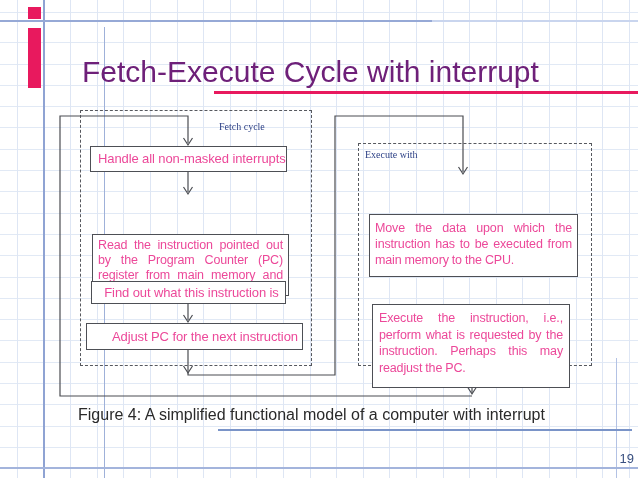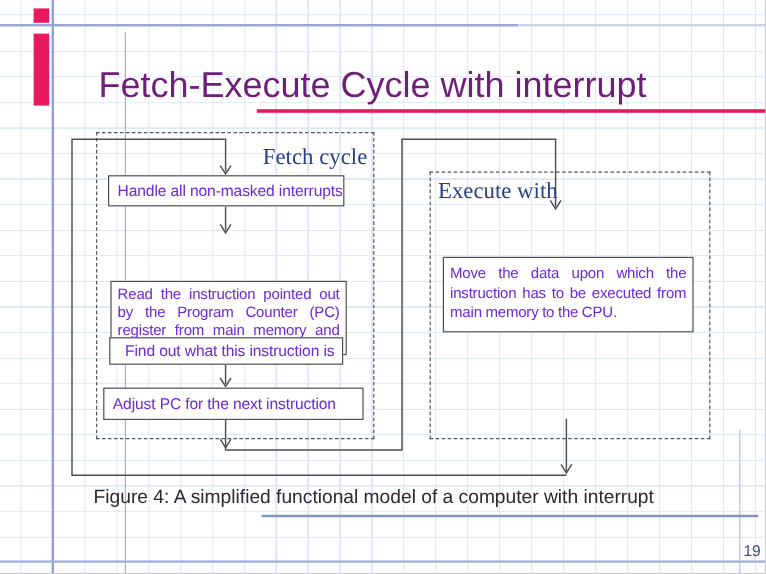--- a/index.html
+++ b/index.html
@@ -22,33 +22,33 @@
   
   .deco-square{left:28px;top:7px;width:13px;height:12px;background:#e8195e;z-index:2;}
   .deco-bar{left:28px;top:28px;width:13px;height:60px;background:#e8195e;z-index:2;}
   
   .title{left:82px;top:52px;width:540px;font-size:30px;line-height:40px;color:#6e2079;z-index:3;white-space:nowrap;}
   .title-underline{left:214px;top:91px;width:424px;height:3px;background:#e8195e;z-index:3;}
   
   .dash{border:1px dashed #56585e;z-index:2;}
   .fetch-dash{left:80px;top:110px;width:230px;height:254px;}
   .exec-dash{left:358px;top:143px;width:232px;height:221px;}
-  .cycle-label{font-family:"Liberation Serif","DejaVu Serif",serif;font-size:19px;color:#2b3f85;z-index:4;white-space:nowrap;}
+  .cycle-label{font-family:"Liberation Serif","DejaVu Serif",serif;font-size:10px;color:#2b3f85;z-index:4;white-space:nowrap;}
   .fetch-label{left:219px;top:121px;}
   .exec-label{left:365px;top:149px;}
   
   .connectors{left:0;top:0;z-index:3;}
   
-  .step{background:#ffffff;border:1px solid #4d4f55;color:#6d28d9;z-index:4;box-sizing:border-box;}
+  .step{background:#ffffff;border:1px solid #4d4f55;color:#ec4899;z-index:4;box-sizing:border-box;}
   .single{white-space:nowrap;font-size:13px;letter-spacing:-0.1px;}
   .multi{text-align:justify;font-size:12.5px;letter-spacing:-0.15px;word-spacing:-0.3px;margin-top:39px;}
   .step-handle{left:90px;top:146px;width:197px;height:26px;line-height:24px;padding-left:7px;}
   .step-read{left:92px;top:195px;width:197px;height:62px;line-height:15px;padding:3px 5px 0;}
   .step-find{left:91px;top:281px;width:195px;height:23px;line-height:21px;padding-left:6px;text-align:center;}
-  .step-adjust{left:86px;top:323px;width:217px;height:27px;line-height:25px;padding-left:7px;}
+  .step-adjust{left:86px;top:323px;width:217px;height:27px;line-height:25px;padding-left:25px;}
   .step-move{left:369px;top:175px;width:209px;height:63px;line-height:16px;padding:5px 5px 0;}
   .step-exec{left:372px;top:265px;width:198px;height:84px;line-height:16.5px;padding:5px 6px 0;}
   
   .caption{left:78px;top:406px;font-size:16px;color:#2a2a2a;z-index:3;white-space:nowrap;}
   .caption-underline{left:218px;top:429px;width:414px;height:2px;background:#7a94c8;z-index:3;}
   .page-number{left:602px;top:451px;width:32px;text-align:right;font-size:13px;color:#3a5080;z-index:3;}
 </style>
 </head>
 <body>
 
@@ -90,18 +90,19 @@
       <path d="M465.5,255 L470,262 L474.5,255"></path>
       <path d="M467.5,387 L472,394 L476.5,387"></path>
     </g>
   </svg>
 
   <div class="abs step single step-handle">Handle all non-masked interrupts</div>
   <div class="abs step multi step-read">Read the instruction pointed out by the Program Counter (PC) register from main memory and move it to the CPU</div>
   <div class="abs step single step-find">Find out what this instruction is</div>
   <div class="abs step single step-adjust">Adjust PC for the next instruction</div>
   <div class="abs step multi step-move">Move the data upon which the instruction has to be executed from main memory to the CPU.</div>
+  <div class="abs step multi step-exec">Execute the instruction, i.e., perform what is requested by the instruction. Perhaps this may readjust the PC.</div>
 
   <div class="abs caption">Figure 4: A simplified functional model of a computer with interrupt</div>
   <div class="abs caption-underline"></div>
   <div class="abs page-number">19</div>
 
 </div>
 
 </body></html>

